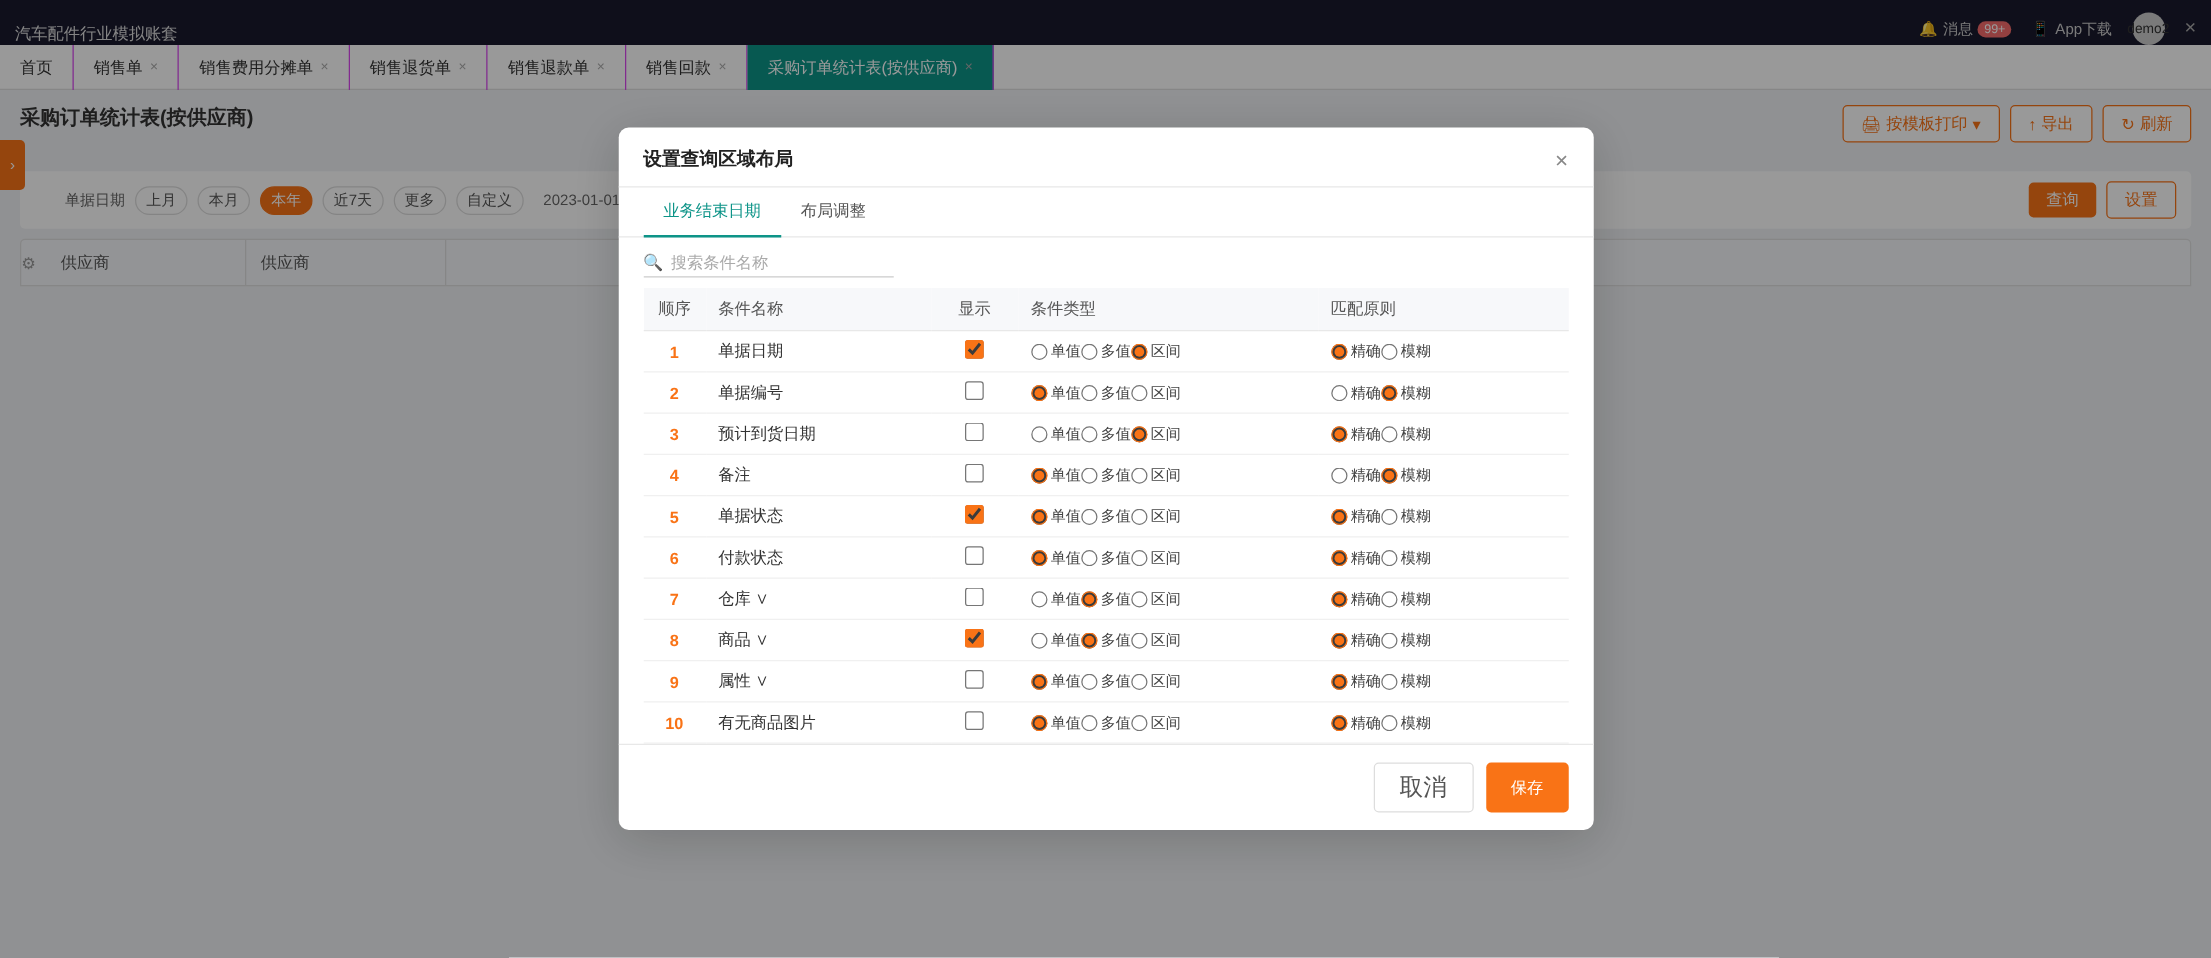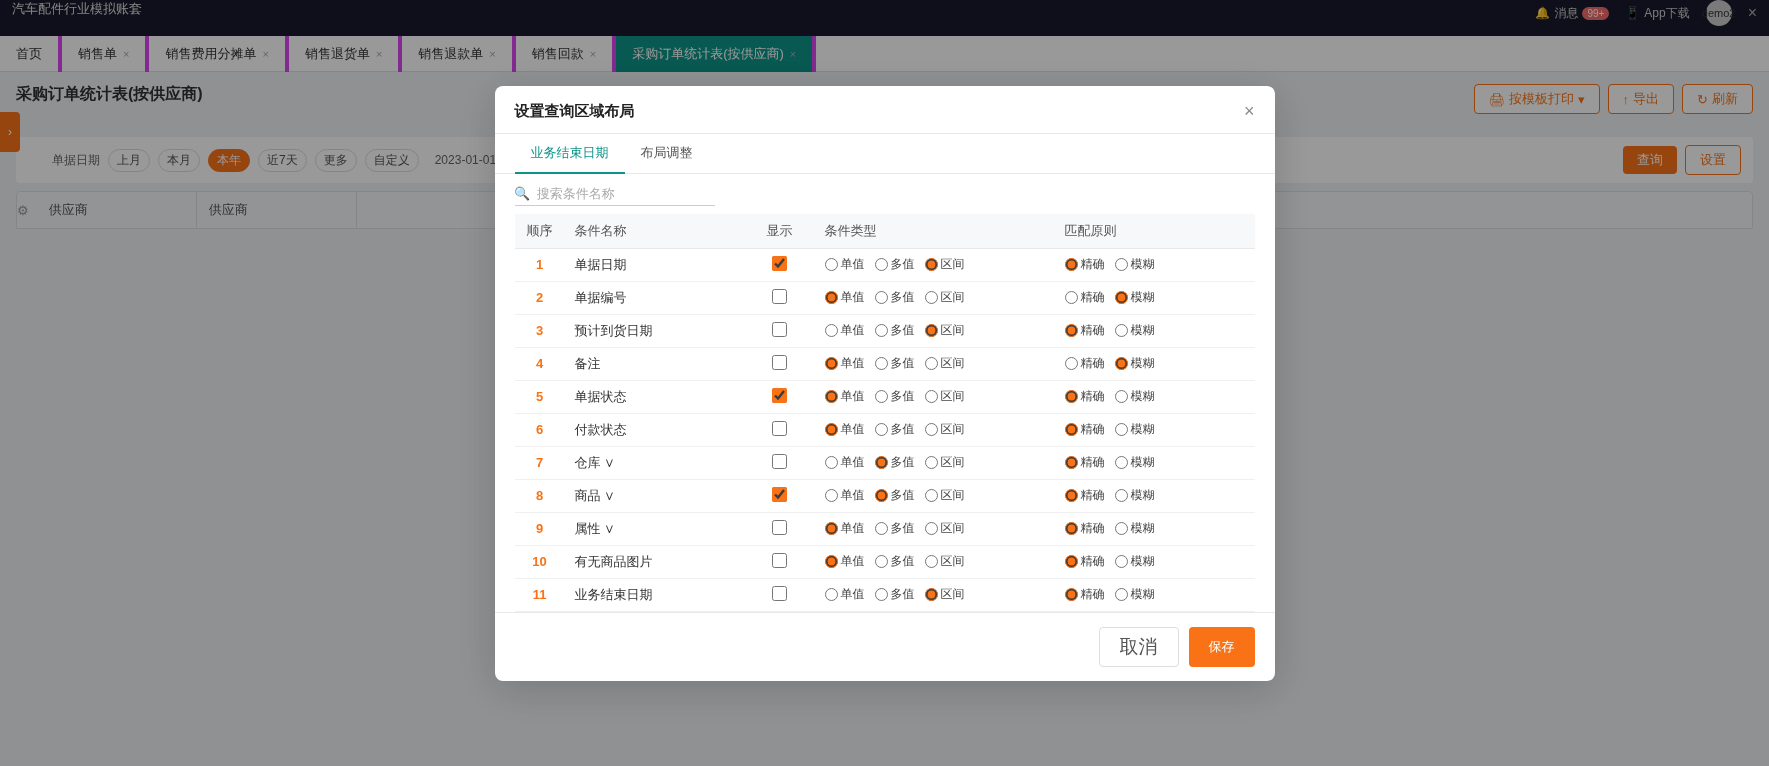--- a/index.html
+++ b/index.html
@@ -3,21 +3,21 @@
   <meta charset="utf-8">
   <style>
     * { box-sizing: border-box; margin: 0; padding: 0; }
     body { font-family: 'Microsoft YaHei', sans-serif; font-size: 13px; background: #f0f2f5; overflow: hidden; }
 
     
     .top-bar {
       height: 36px;
       background: #1a1a2e;
       display: flex;
-      align-items: flex-start;
+      align-items: flex-end;
       justify-content: space-between;
       padding: 0 12px;
       color: #ccc;
       font-size: 12px;
       gap: 28px;
     }
     .top-bar-left { color: #ddd; font-size: 13px; }
     .top-bar-right { display: flex; align-items: center; gap: 16px; }
     .top-bar-right .notif { display: flex; align-items: center; gap: 4px; cursor: pointer; }
     .badge { background: #f56c6c; color: white; border-radius: 8px; padding: 1px 5px; font-size: 10px; }
@@ -33,21 +33,21 @@
       padding: 0 0;
     }
     .tab-item {
       height: 36px;
       padding: 0 16px;
       display: flex;
       align-items: center;
       font-size: 13px;
       color: #333;
       cursor: pointer;
-      border-right: 4px solid #d946ef;
+      border-right: 1px solid #d946ef;
       white-space: nowrap;
     }
     .tab-item.active { color: #fff; background: #0d9488; }
     .tab-item .close-btn { margin-left: 6px; color: #aaa; font-size: 11px; cursor: pointer; }
     .page-title { font-size: 16px; font-weight: bold; color: #333; margin-bottom: 10px; }
 
     
     .filter-bar {
       background: #fff;
       border-radius: 4px;
@@ -190,21 +190,21 @@
     .dialog-table thead th:nth-child(3) { width: 70px; text-align: center; }
     .dialog-table thead th:nth-child(4) { width: 240px; }
     .dialog-table thead th:nth-child(5) { width: 200px; }
 
     .dialog-table tbody tr { border-bottom: 1px solid #f0f0f0; }
     .dialog-table tbody td { padding: 7px 10px; font-size: 13px; color: #333; }
     .dialog-table tbody td:first-child { text-align: center; color: #f97316; font-weight: bold; }
     .dialog-table tbody td:nth-child(3) { text-align: center; }
 
     
-    .radio-group { display: flex; align-items: center; gap: 10px; }
+    .radio-group { display: flex; align-items: center; }
     .radio-opt { display: flex; align-items: center; gap: 3px; cursor: pointer; font-size: 12px; color: #444; }
     .radio-opt input[type="radio"] { accent-color: #f97316; cursor: pointer; }
 
     
     .dialog-footer {
       padding: 14px 20px;
       display: flex;
       justify-content: flex-end;
       gap: 10px;
       border-top: 1px solid #e8e8e8;
@@ -573,38 +573,20 @@
                     <label class="radio-opt"><input type="radio" name="type_9" value="区间" style="">区间</label>
                   </div>
                 </td>
                 <td>
                   <div class="radio-group">
                     <label class="radio-opt"><input type="radio" name="match_9" value="精确" checked="" style="">精确</label>
                     <label class="radio-opt"><input type="radio" name="match_9" value="模糊" style="">模糊</label>
                   </div>
                 </td>
               </tr>
-              <tr>
-                <td>11</td>
-                <td>业务结束日期</td>
-                <td><input type="checkbox" style="accent-color: rgb(249, 115, 22); width: 15px; height: 15px; cursor: pointer;"></td>
-                <td>
-                  <div class="radio-group">
-                    <label class="radio-opt"><input type="radio" name="type_10" value="单值" style="">单值</label>
-                    <label class="radio-opt"><input type="radio" name="type_10" value="多值" style="">多值</label>
-                    <label class="radio-opt"><input type="radio" name="type_10" value="区间" checked="" style="">区间</label>
-                  </div>
-                </td>
-                <td>
-                  <div class="radio-group">
-                    <label class="radio-opt"><input type="radio" name="match_10" value="精确" checked="" style="">精确</label>
-                    <label class="radio-opt"><input type="radio" name="match_10" value="模糊" style="">模糊</label>
-                  </div>
-                </td>
-              </tr>
             </tbody>
         </table>
       </div>
 
       <div class="dialog-footer">
         <button class="btn-cancel">取消</button>
         <button class="btn-save">保存</button>
       </div>
 
     </div>

